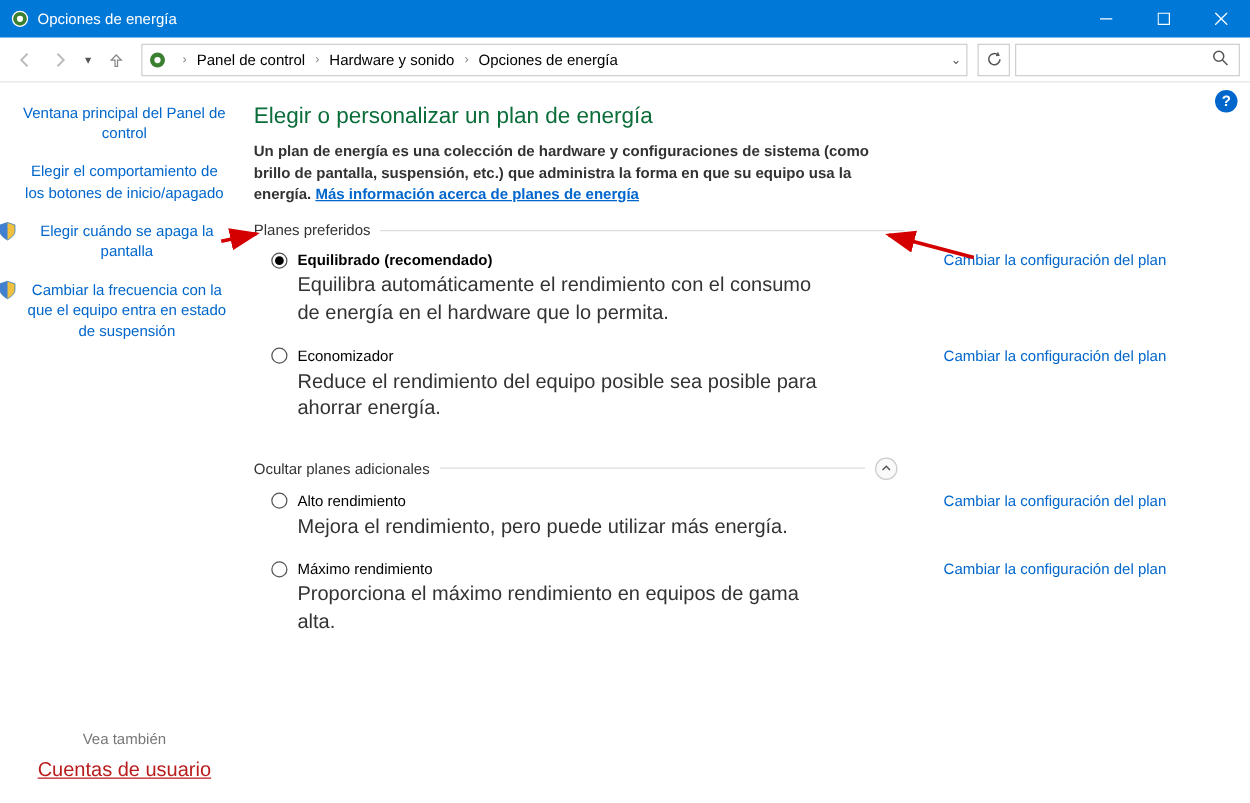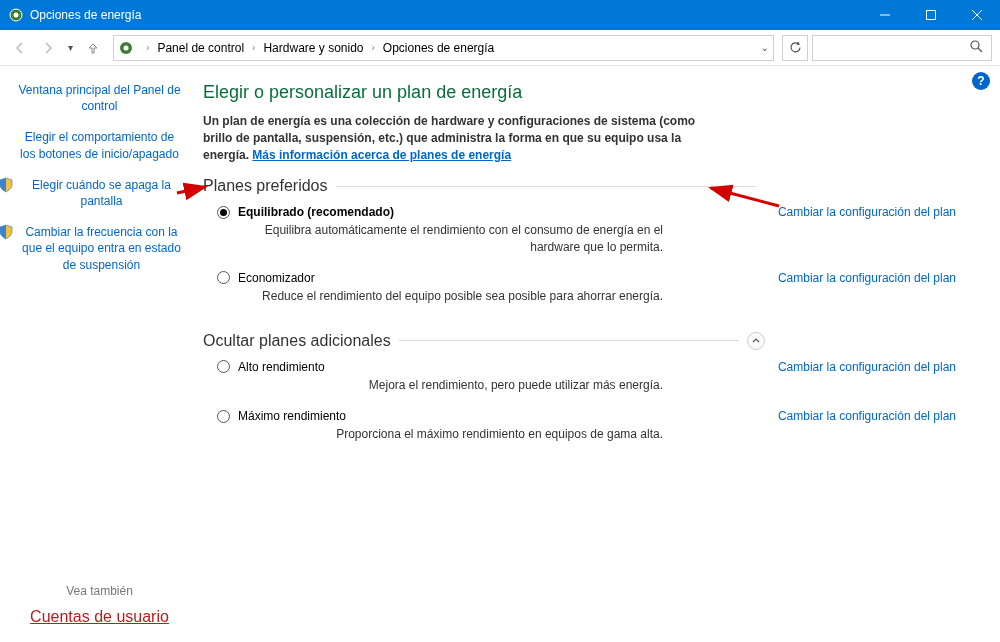--- a/index.html
+++ b/index.html
@@ -35,33 +35,33 @@
 .sidebar-spacer { flex: 1; }
 .see-also-hdr { color: #777; font-size: 12px; margin-bottom: 10px; }
 .see-also-link { color: #b91c1c; font-size: 16px; cursor: pointer; text-decoration: underline; }
 
 .main { flex: 1; padding: 16px 24px 16px 8px; position: relative; }
 .page-title { color: #0a6d3a; font-size: 18px; font-weight: 400; margin-bottom: 10px; }
 .page-desc { color: #333; font-size: 12px; line-height: 1.4; margin-bottom: 6px; max-width: 520px; font-weight: bold; }
 .desc-link { color: #0066cc; text-decoration: underline; cursor: pointer; }
 
 .group { margin-top: 14px; }
-.group-header { display: flex; align-items: center; gap: 8px; color: #333; font-size: 16px; margin-bottom: 8px; }
+.group-header { display: flex; align-items: center; gap: 8px; color: #333; font-size: 12px; margin-bottom: 8px; }
 .group-line { flex: 0 0 auto; height: 1px; background: #ddd; }
 .group-line.wide { width: 420px; }
 .group-line.hide { width: 340px; }
 .collapse-btn { width: 18px; height: 18px; border: 1px solid #ccc; border-radius: 50%; display: flex; align-items: center; justify-content: center; font-size: 9px; color: #555; cursor: pointer; background: #fafafa; }
 
 .plan-row { display: flex; align-items: center; padding: 2px 0 1px 14px; }
 .radio { width: 13px; height: 13px; border: 1px solid #555; border-radius: 50%; margin-right: 8px; cursor: pointer; position: relative; flex-shrink: 0; }
 .radio.selected::after { content: ""; position: absolute; top: 2px; left: 2px; width: 7px; height: 7px; background: #000; border-radius: 50%; }
 .plan-name { font-size: 12px; }
 .plan-name.bold { font-weight: 700; }
-.plan-link { margin-left: auto; color: #0066cc; font-size: 12px; cursor: pointer; margin-right: 20px; }
-.plan-desc { font-size: 12px; color: #333; padding: 2px 0 14px 35px; max-width: 460px; line-height: 1.35; text-align: right; }
+.plan-link { margin-left: auto; color: #0066cc; font-size: 12px; cursor: pointer; margin-right: 43px; }
+.plan-desc { font-size: 16px; color: #333; padding: 2px 0 14px 35px; max-width: 460px; line-height: 1.35; }
 
 .help-btn { position: absolute; top: 6px; right: 10px; width: 18px; height: 18px; border-radius: 50%; background: #0066cc; color: #fff; font-size: 12px; font-weight: bold; display: flex; align-items: center; justify-content: center; cursor: pointer; }
 
 .arrow-annot { position: absolute; pointer-events: none; }
 .arrow-annot svg { overflow: visible; }
 </style>
 </head>
 <body>
 
 <div class="titlebar">

